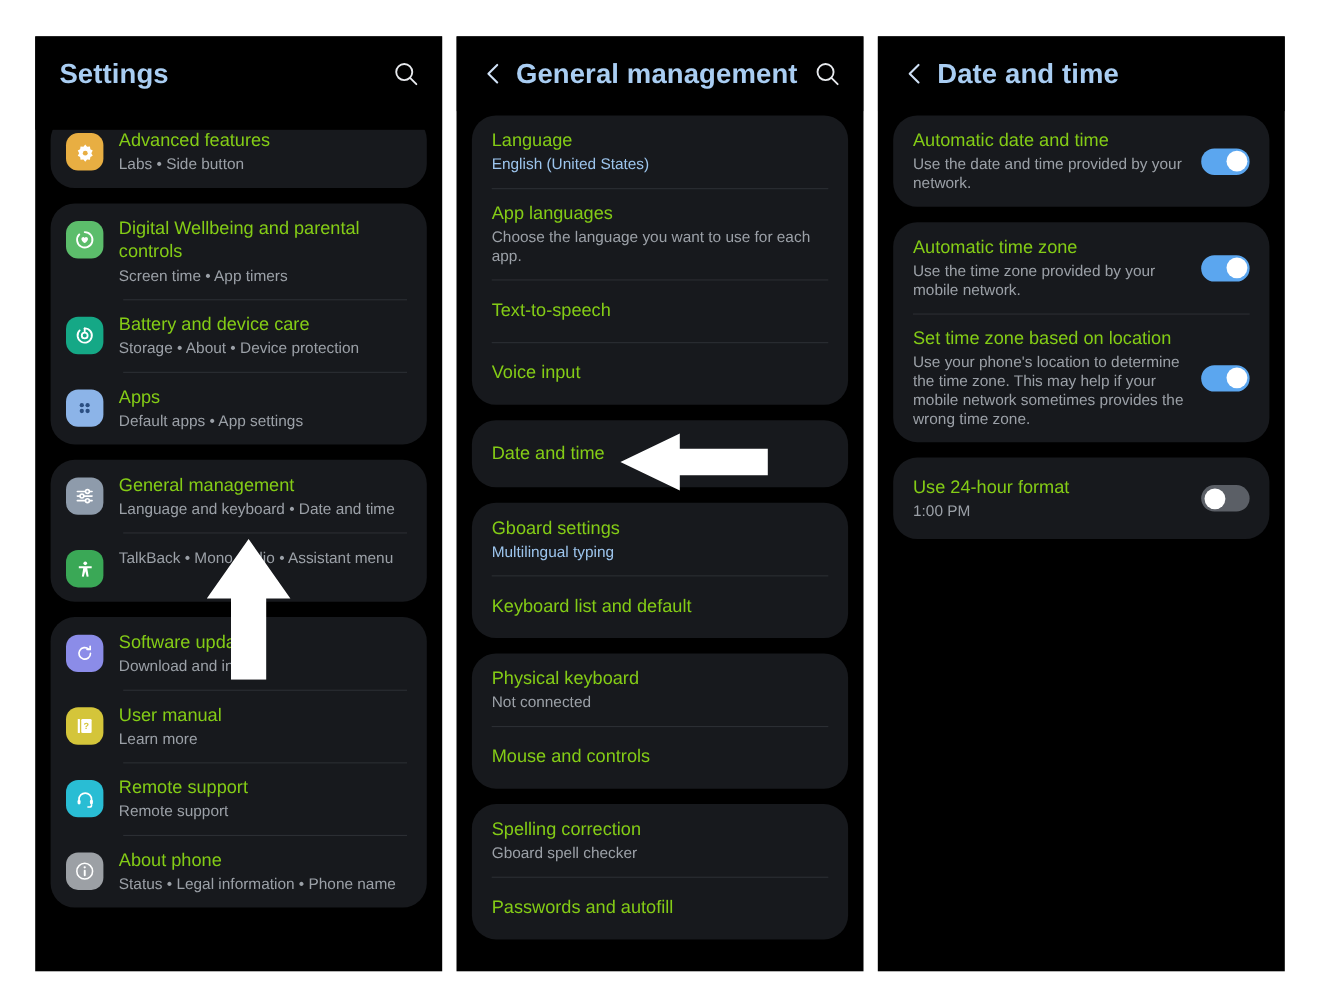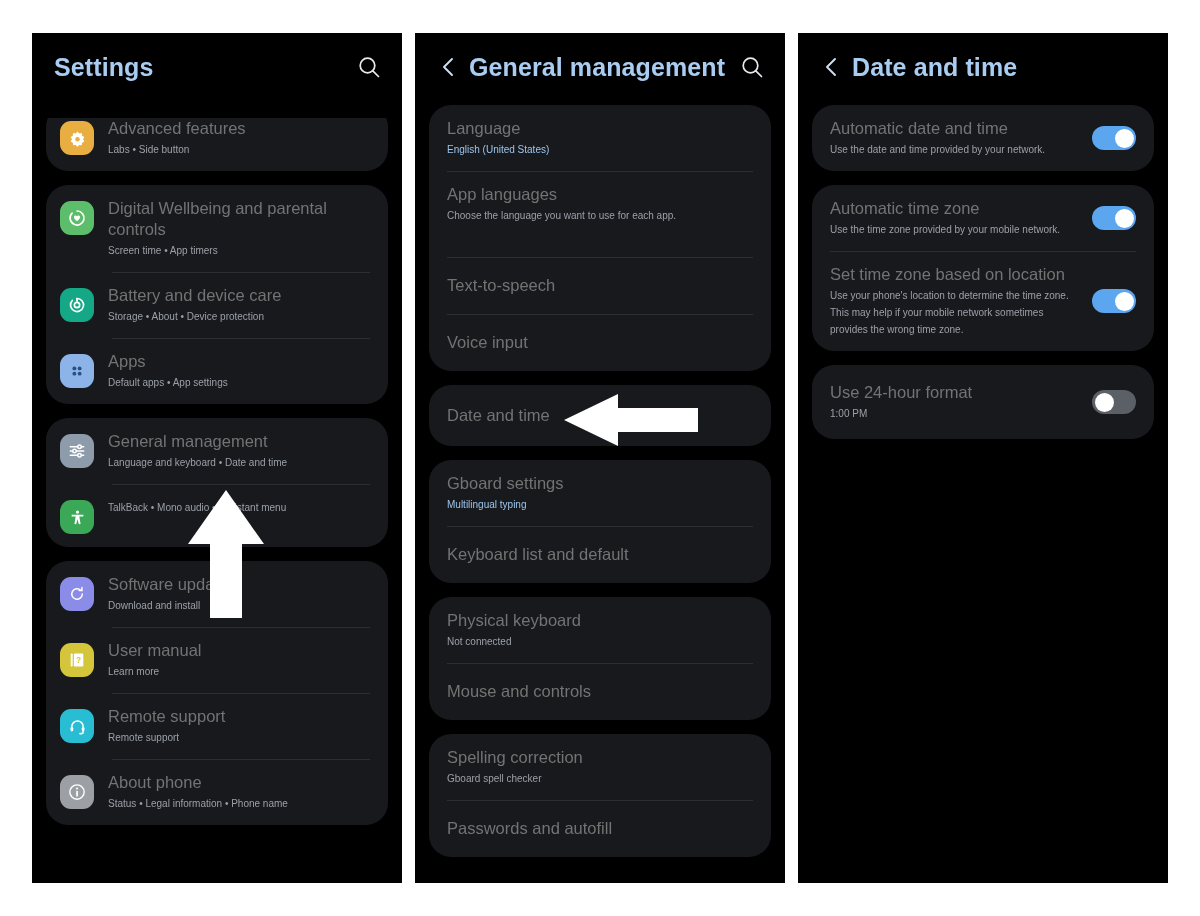--- a/index.html
+++ b/index.html
@@ -82,28 +82,28 @@
     width: 34px; height: 34px;
     border-radius: 11px;
     margin-right: 14px;
     margin-top: 3px;
     display: flex;
     align-items: center;
     justify-content: center;
   }
   .r-text { flex: 1 1 auto; min-width: 0; }
   .r-title {
-    color: #737373;
+    color: #84cc16;
     font-size: 16.5px;
     line-height: 21px;
     font-weight: normal;
   }
   .r-sub {
     color: #9ba0a7;
-    font-size: 10px;
+    font-size: 14px;
     line-height: 17px;
     margin-top: 2px;
   }
   .r-sub.accent { color: #9cc4ec; }
 
   
   .toggle {
     flex: 0 0 auto;
     width: 44px; height: 24px;
     border-radius: 12px;
@@ -324,21 +324,21 @@
           <div class="r-title">Language</div>
           <div class="r-sub accent">English (United States)</div>
         </div>
       </div>
       <div class="row">
         <div class="r-text">
           <div class="r-title">App languages</div>
           <div class="r-sub">Choose the language you want to use for each app.</div>
         </div>
       </div>
-      <div class="row" style="padding-top:18px;padding-bottom:18px;margin-top:20px;">
+      <div class="row" style="padding-top:18px;padding-bottom:18px;">
         <div class="r-text">
           <div class="r-title">Text-to-speech</div>
         </div>
       </div>
       <div class="row" style="padding-top:18px;padding-bottom:18px;">
         <div class="r-text">
           <div class="r-title">Voice input</div>
         </div>
       </div>
     </div>

